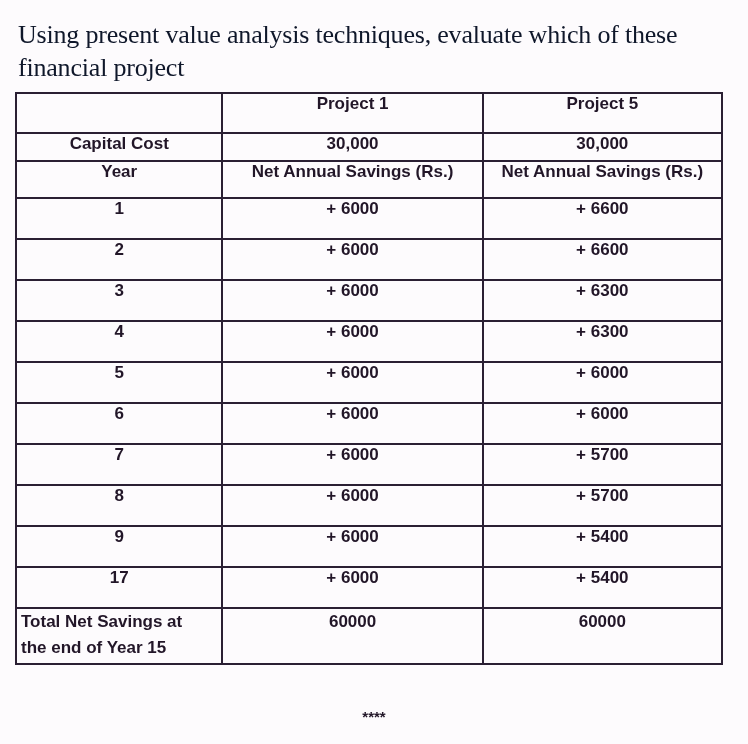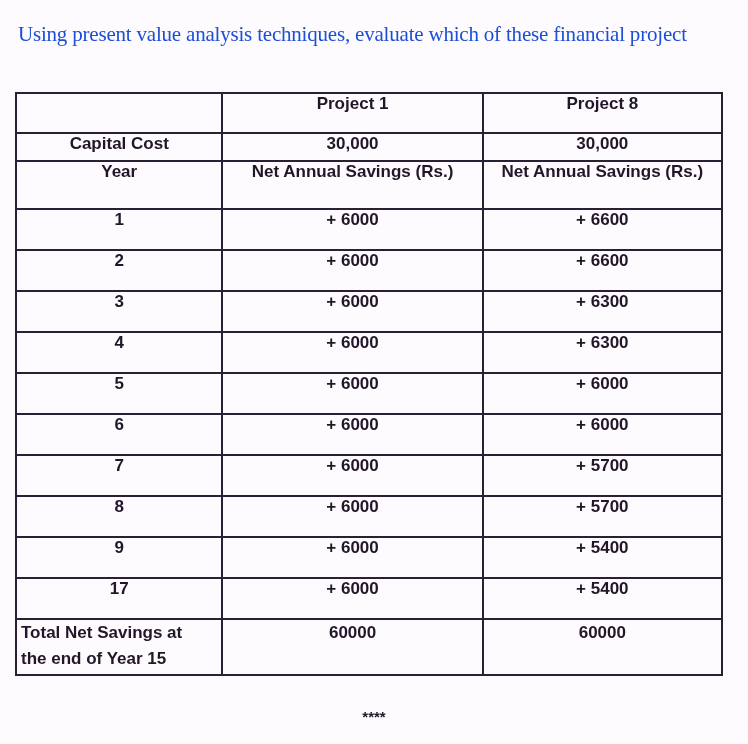--- a/index.html
+++ b/index.html
@@ -13,24 +13,24 @@
       position: relative;
       overflow: hidden;
       color: #1c1320;
     }
     .intro {
       position: absolute;
       left: 18px;
       top: 18px;
       width: 720px;
       font-family: "Liberation Serif", "DejaVu Serif", serif;
-      font-size: 21px;
+      font-size: 26px;
       line-height: 33px;
       letter-spacing: -0.2px;
-      color: #1d4ed8;
+      color: #0f172a;
     }
     .intro p {
       margin: 0;
     }
     table.data {
       position: absolute;
       left: 15px;
       top: 92px;
       width: 708px;
       border-collapse: collapse;
@@ -44,21 +44,21 @@
       text-align: center;
       vertical-align: top;
       padding: 0;
       font-weight: bold;
     }
     table.data col.c0 { width: 207px; }
     table.data col.c1 { width: 261px; }
     table.data col.c2 { width: 240px; }
     .r-head td, .r-head th { height: 40px; padding-top: 6px; box-sizing: border-box; }
     .r-cap td { height: 28px; padding-top: 10px; box-sizing: border-box; }
-    .r-yearhead td { height: 48px; padding-top: 8px; box-sizing: border-box; }
+    .r-yearhead td { height: 37px; padding-top: 8px; box-sizing: border-box; }
     .r-year td { height: 41px; padding-top: 8px; box-sizing: border-box; }
     .r-total td { height: 56px; padding-top: 4px; box-sizing: border-box; line-height: 26px; }
     .r-total td.label { text-align: left; padding-left: 4px; }
     .footer {
       position: absolute;
       left: 0;
       width: 748px;
       top: 708px;
       text-align: center;
       font-family: "Liberation Sans", "DejaVu Sans", sans-serif;
@@ -78,21 +78,21 @@
 <table class="data">
   <colgroup>
     <col class="c0">
       <col class="c1">
       <col class="c2">
   </colgroup>
   <tbody>
     <tr class="r-head">
       <td></td>
       <td>Project 1</td>
-      <td>Project 8</td>
+      <td>Project 5</td>
     </tr>
     <tr class="r-cap">
       <td>Capital Cost</td>
       <td>30,000</td>
       <td>30,000</td>
     </tr>
     <tr class="r-yearhead">
       <td>Year</td>
       <td>Net Annual Savings (Rs.)</td>
       <td>Net Annual Savings (Rs.)</td>

